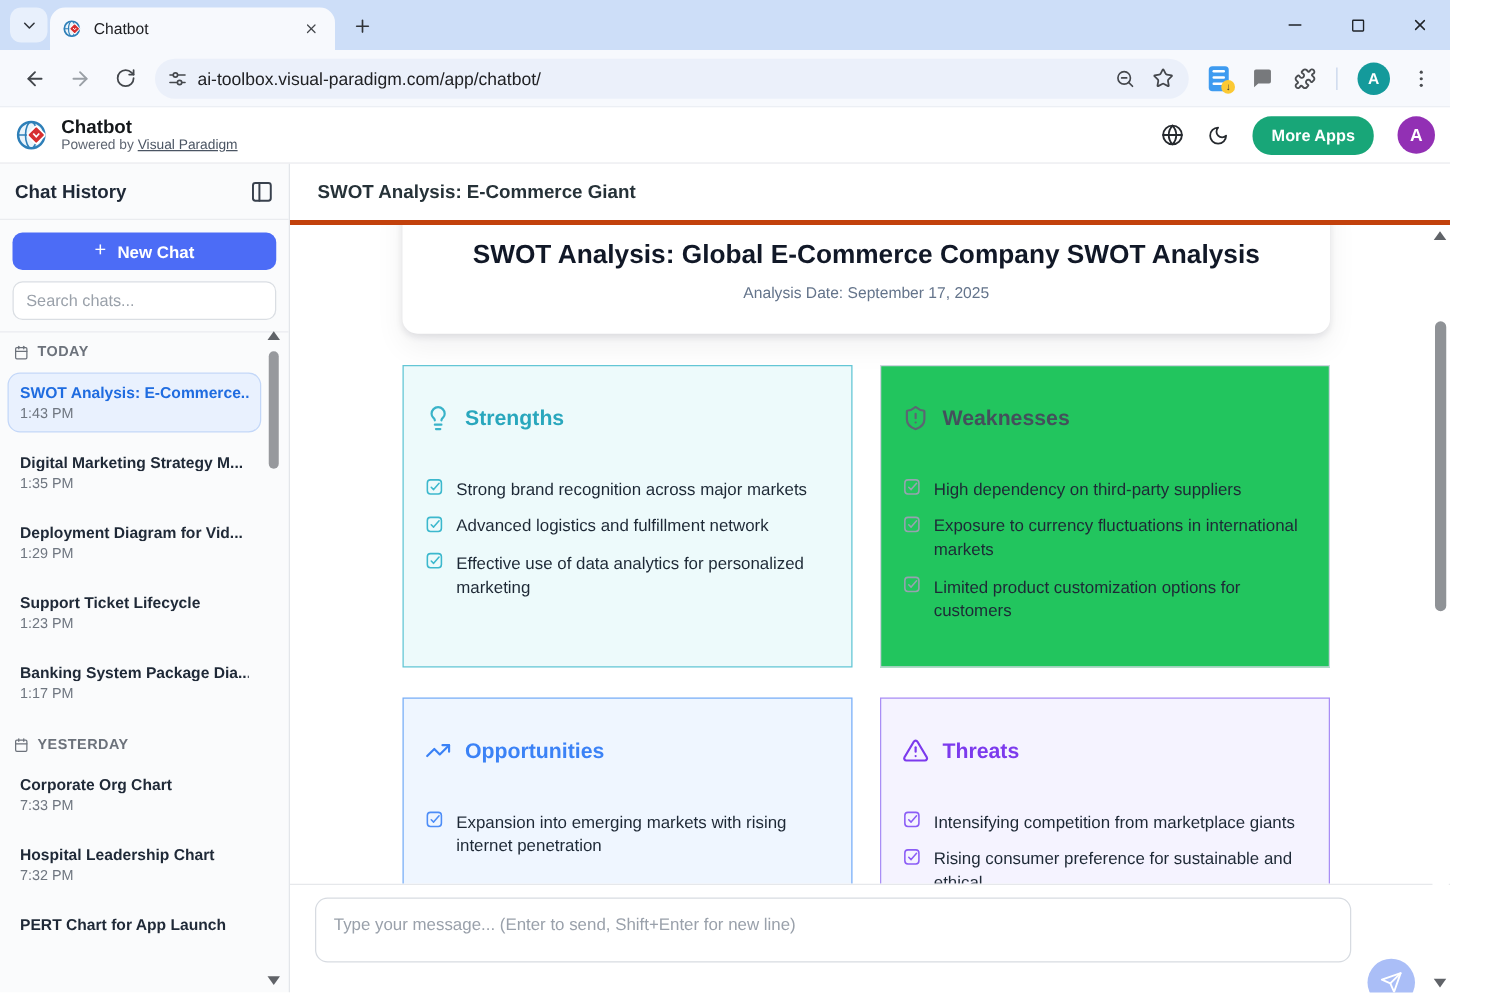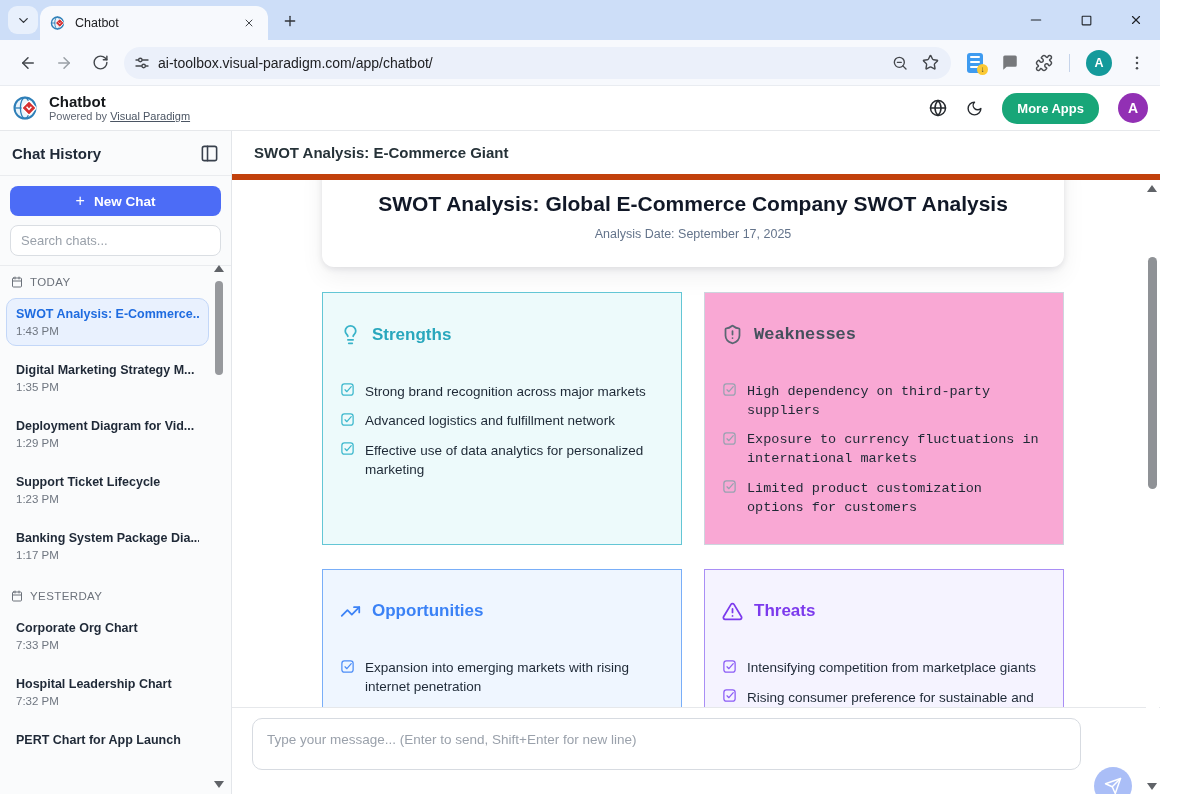--- a/index.html
+++ b/index.html
@@ -57,59 +57,59 @@
   .sb-title { font-size:15px; font-weight:700; color:#1f2937; }
   .sb-panel-ic { color:#39414d; display:flex; }
   .sb-controls { padding:10px 10px 9px; border-bottom:1px solid #eaecef; flex-shrink:0; }
   .new-chat { width:100%; height:30px; border:none; border-radius:8px; background:#4c6cf6; color:#fff; font-size:13.5px; font-weight:600;
     display:flex; align-items:center; justify-content:center; gap:9px; font-family:inherit; }
   .new-chat .plus { font-size:16px; font-weight:400; }
   .sb-search { width:100%; height:31px; margin-top:9px; border:1px solid #dadee3; border-radius:8px; background:#fff; padding:0 10px;
     font-size:13px; color:#1f2937; font-family:inherit; outline:none; }
   .sb-search::placeholder { color:#9aa1aa; }
   .chat-list { flex:1; overflow:hidden; padding:4px 22px 0 6px; }
-  .sb-section { display:flex; align-items:center; gap:7px; color:#6c727b; font-size:11.5px; font-weight:400; letter-spacing:.4px;
+  .sb-section { display:flex; align-items:center; gap:7px; color:#6c727b; font-size:11.5px; font-weight:700; letter-spacing:.4px;
     margin:6px 0 10px 5px; }
   .sb-section:not(:first-child) { margin-top:20px; }
   .chat-item { padding:8px 9px; border-radius:10px; margin-bottom:8px; border:1px solid transparent; }
   .chat-item .ct { font-size:12.5px; font-weight:600; color:#1f2937; white-space:nowrap; overflow:hidden; }
   .chat-item .tm { font-size:11.5px; color:#6f7680; margin-top:4px; }
   .chat-item.active { background:#e9f1fe; border-color:#c3d7f8; }
   .chat-item.active .ct { color:#1f6ce0; }
   .sb-scroll { position:absolute; right:7px; top:134px; bottom:6px; width:10px; }
   .sb-scroll .thumb { position:absolute; left:1px; top:16px; width:8px; height:94px; background:#97999d; border-radius:4px; }
 
   .arrow-up { width:0; height:0; border-left:5px solid transparent; border-right:5px solid transparent; border-bottom:7px solid #606368; }
   .arrow-down { width:0; height:0; border-left:5px solid transparent; border-right:5px solid transparent; border-top:7px solid #606368; }
   .sb-scroll .arrow-up { position:absolute; top:0; left:0; }
   .sb-scroll .arrow-down { position:absolute; bottom:0; left:0; }
 
   
   .main { flex:1; display:flex; flex-direction:column; min-width:0; position:relative; background:#fff; }
-  .main-head { height:49px; flex-shrink:0; border-bottom:6px solid #c2410c; display:flex; align-items:center; padding:0 22px;
+  .main-head { height:49px; flex-shrink:0; border-bottom:4px solid #c2410c; display:flex; align-items:center; padding:0 22px;
     font-size:15px; font-weight:600; color:#263238; }
   .chat-area { flex:1; min-height:0; overflow:hidden; padding:0 96px 0 90px; }
   .doc-card { margin-top:-30px; background:#fff; border-radius:12px; padding:42px 36px 26px; text-align:center;
     box-shadow:0 2px 6px rgba(15,23,42,.10), 0 10px 24px rgba(15,23,42,.06); }
   .doc-title { font-size:21px; font-weight:700; color:#111827; }
   .doc-date { font-size:12.5px; color:#64748b; margin-top:11px; }
   .swot-grid { display:grid; grid-template-columns:1fr 1fr; column-gap:22px; row-gap:24px; margin-top:25px; }
   .swot-card { border-radius:0; border:1px solid; padding:17px; min-height:242px; }
   .swot-head { display:flex; align-items:center; gap:11px; margin:14px 0 36px; }
   .swot-title { font-size:17px; font-weight:600; }
   .swot-items { list-style:none; }
   .swot-items li { display:flex; align-items:flex-start; gap:10px; margin-bottom:10px; }
   .swot-items li span { font-size:13.5px; line-height:19px; color:#1e2936; padding-top:0.5px; }
   .check-icon { flex-shrink:0; margin-top:1px; }
 
   .card-strengths { background:#edfafb; border-color:#63c6d5; }
   .card-strengths .swot-title { color:#29a7bd; }
   .card-strengths .swot-icon { color:#39b3c9; }
   .card-strengths .check-icon { color:#3cb8cd; }
-  .card-weaknesses { background:#f9a8d4; border-color:#cdd5de;font-family:Liberation Mono, monospace; }
+  .card-weaknesses { background:#22c55e; border-color:#cdd5de; }
   .card-weaknesses .swot-title { color:#44505c; }
   .card-weaknesses .swot-icon { color:#5b6672; }
   .card-weaknesses .check-icon { color:#97a2b0; }
   .card-opportunities { background:#eff6ff; border-color:#79aef8; }
   .card-opportunities .swot-title { color:#3b82f6; }
   .card-opportunities .swot-icon { color:#3b82f6; }
   .card-opportunities .check-icon { color:#4d8df7; }
   .card-threats { background:#f5f3ff; border-color:#a98ef5; }
   .card-threats .swot-title { color:#7c3aed; }
   .card-threats .swot-icon { color:#7c3aed; }

